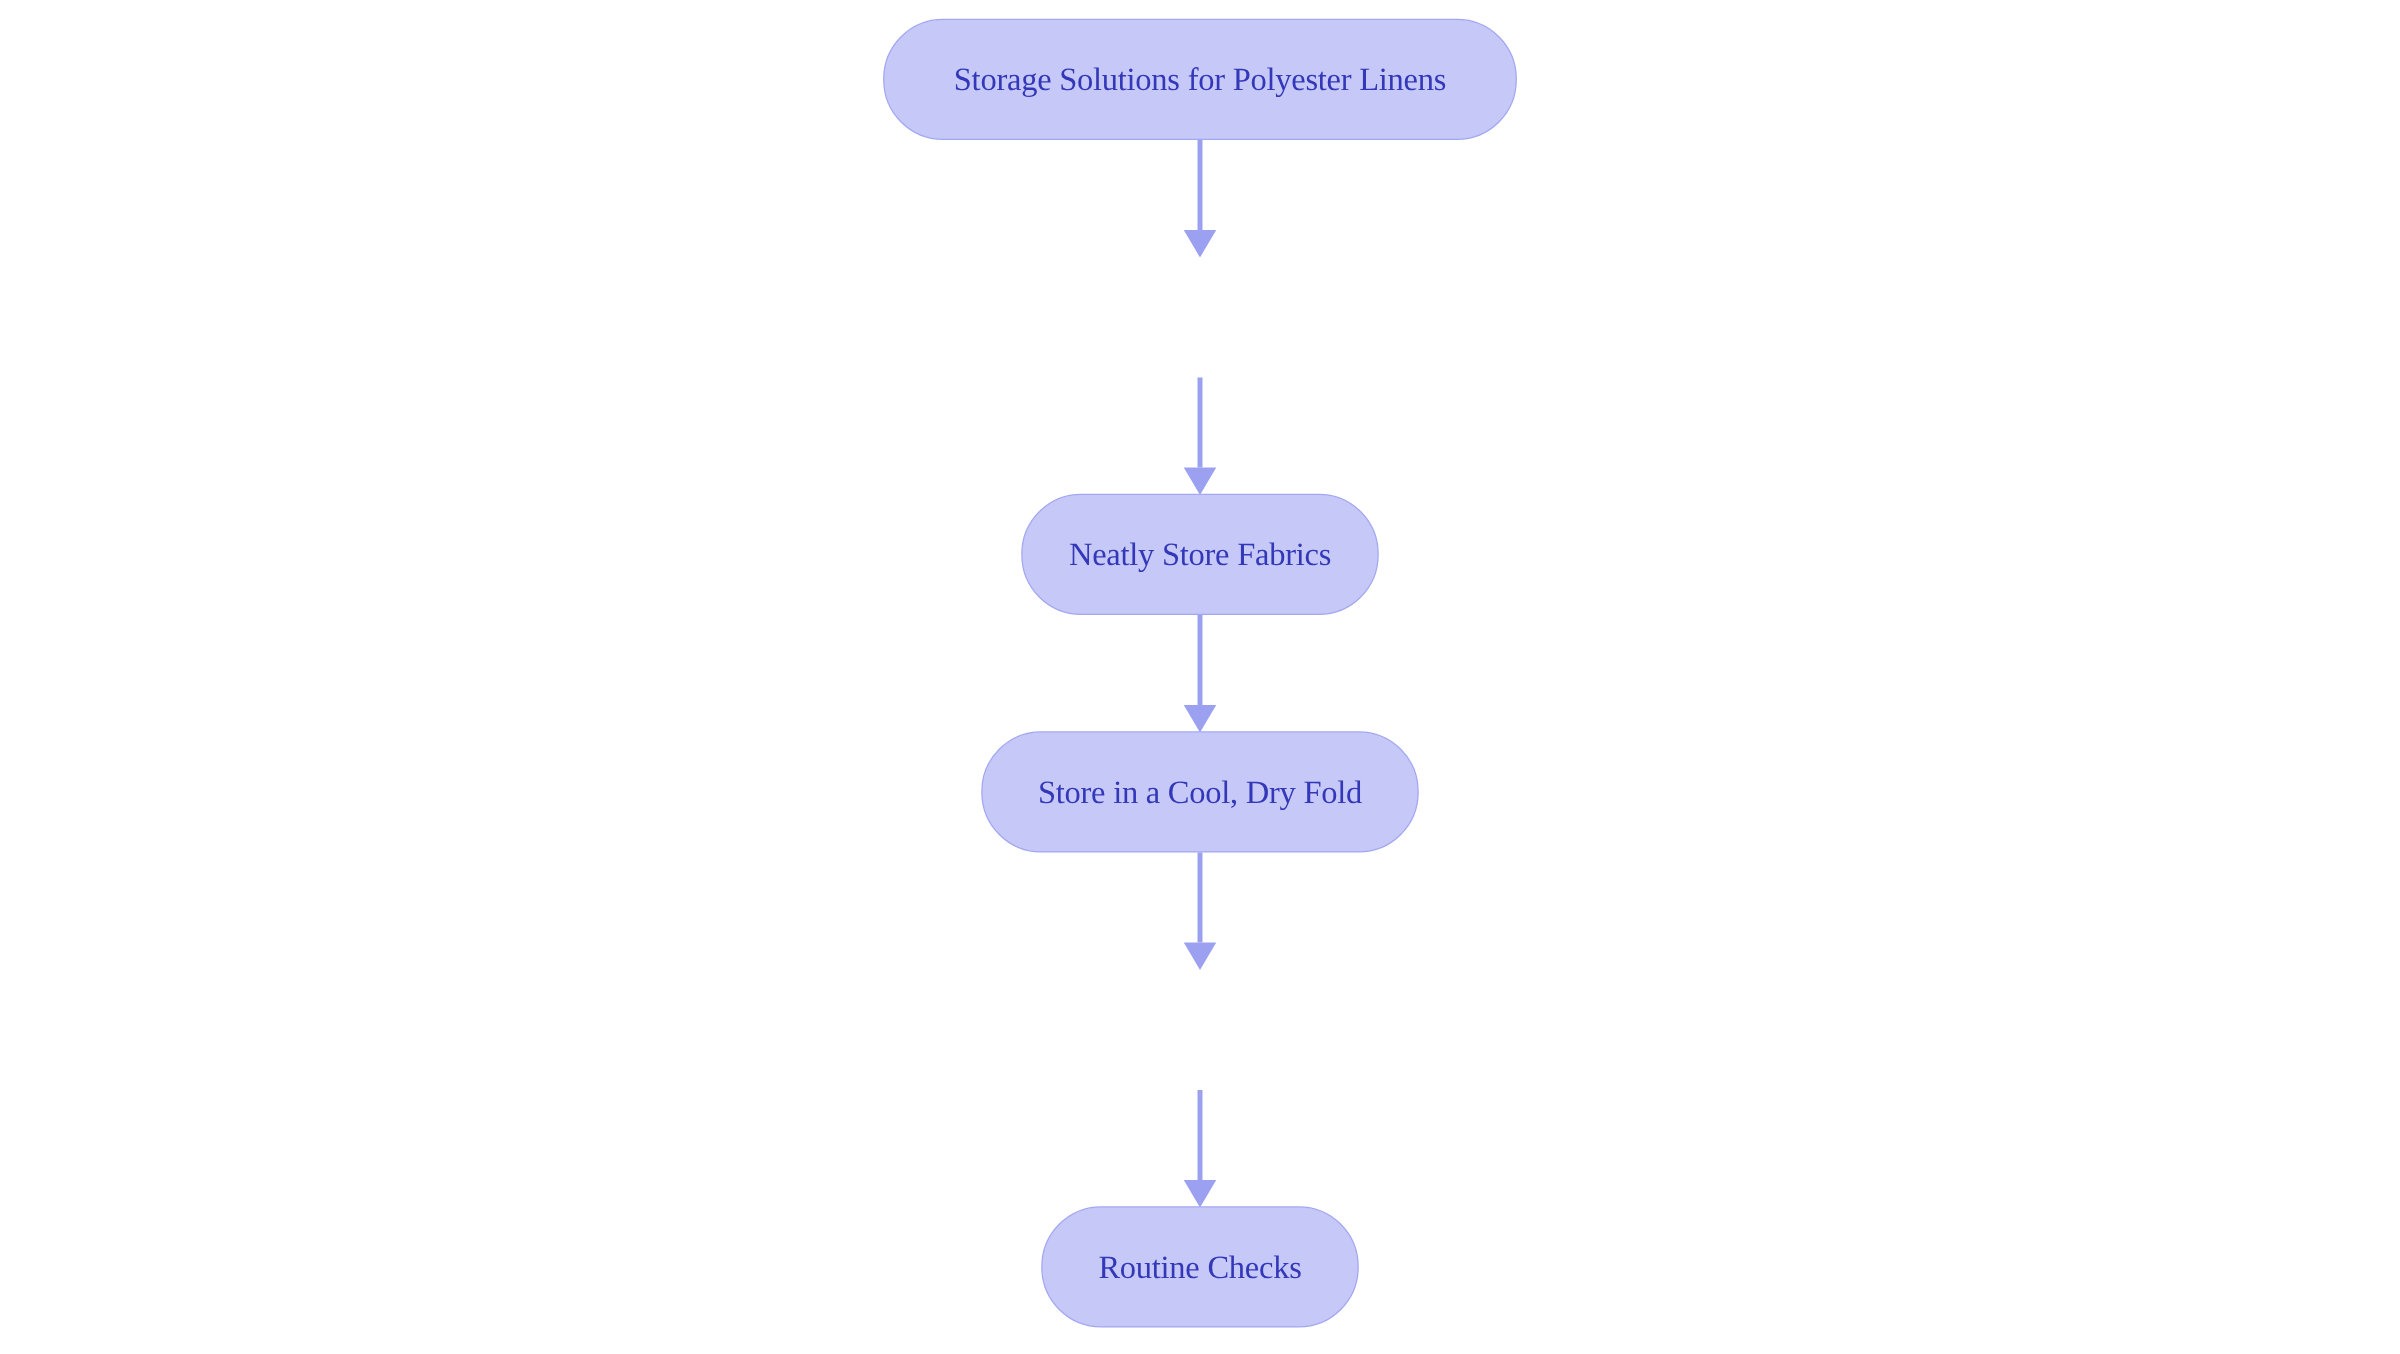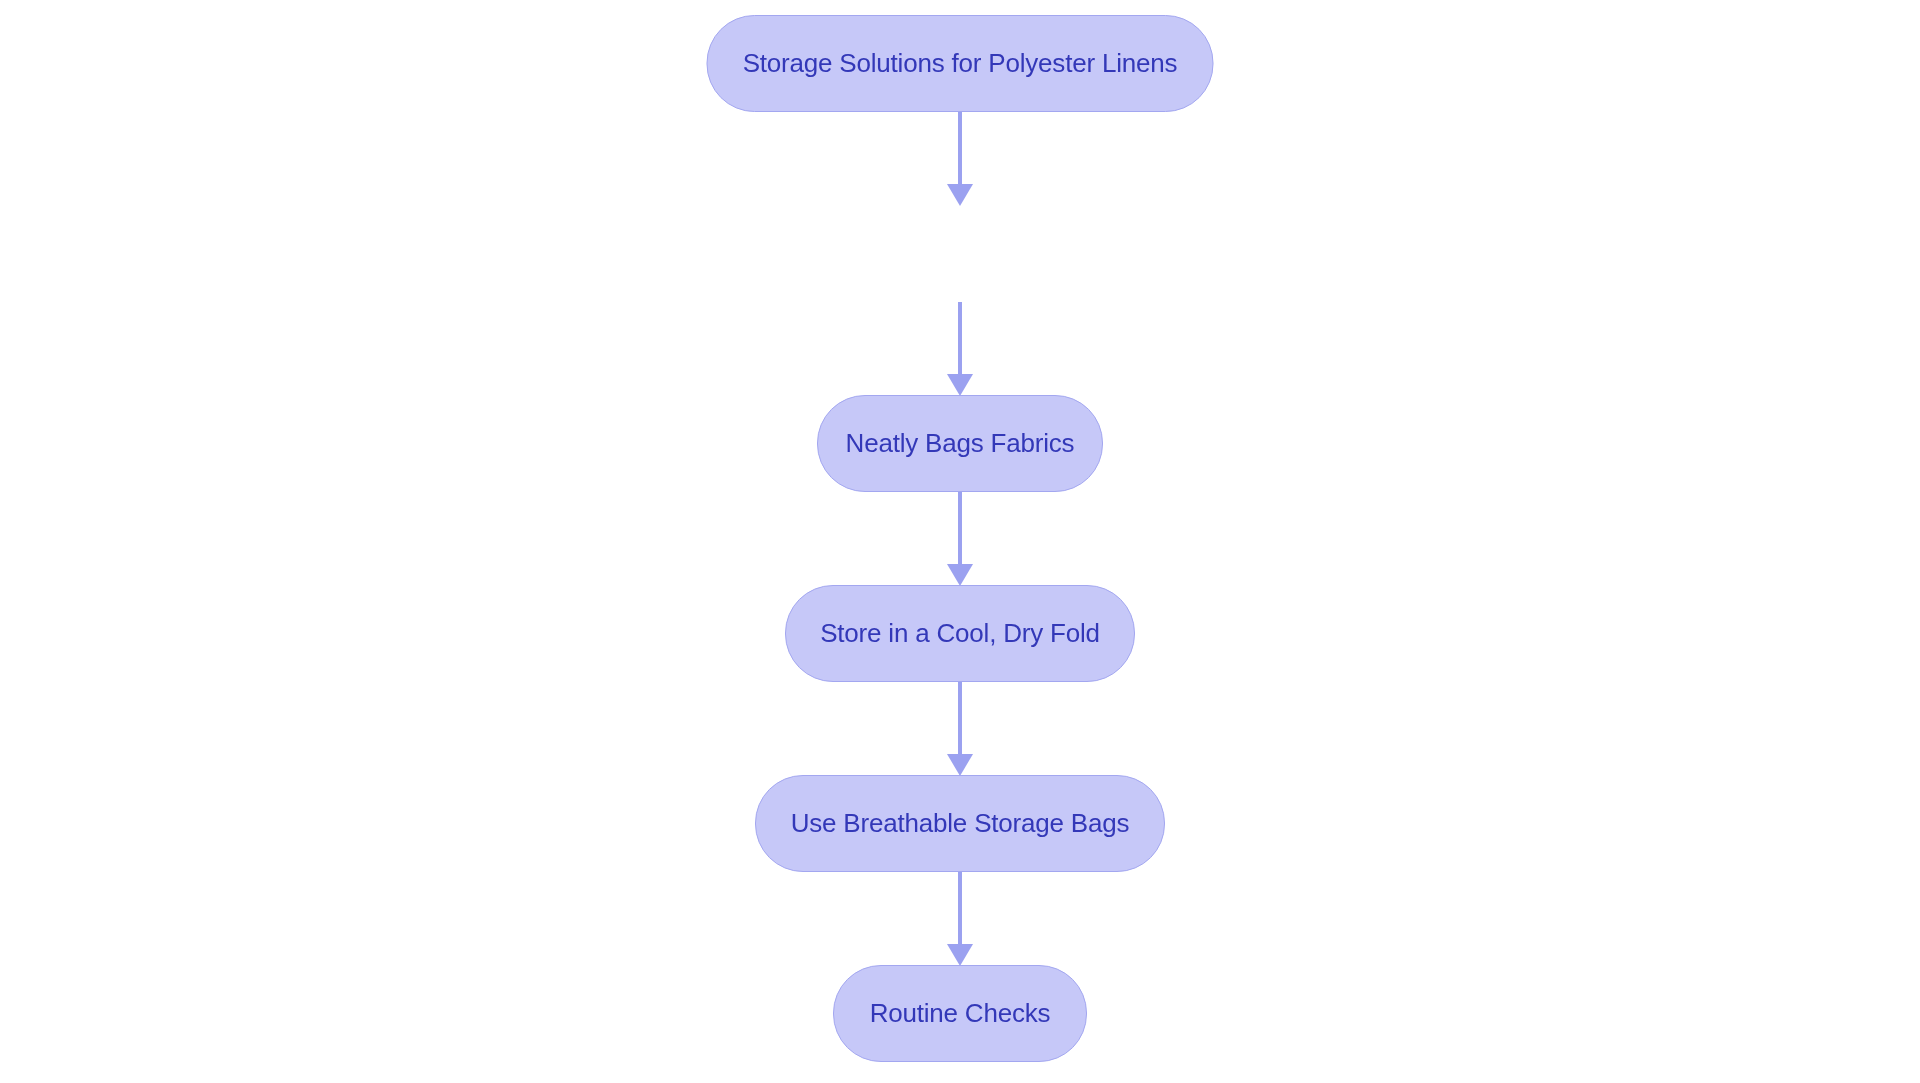--- a/index.html
+++ b/index.html
@@ -2,21 +2,21 @@
 <html style="--node-fill: #c6c8f8; --node-border: #a3a7f0; --node-text: #3338b8; --arrow: #9ba1f0; --background: #ffffff;"><head>
 <meta charset="utf-8">
 <style>
   :root {
     --node-fill: #c6c8f8;
     --node-border: #a3a7f0;
     --node-text: #3338b8;
     --arrow: #9ba1f0;
     --background: #ffffff;
   }
-  * { margin: 0; padding: 0; box-sizing: border-box; }
+  * { margin: 0; padding: 0; box-sizing: border-box; font-family: Liberation Serif, serif; }
   html, body {
     width: 1920px;
     height: 1083px;
     background: var(--background);
     font-family: "Liberation Sans", sans-serif;
     overflow: hidden;
   }
   .canvas {
     position: relative;
     width: 1920px;
@@ -86,40 +86,37 @@
     <div class="arrow-head"></div>
   </div>
 
 
   <div class="arrow arrow-1">
     <div class="arrow-line"></div>
     <div class="arrow-head"></div>
   </div>
 
   <div class="node node-2">
-    <span>Neatly Bags Fabrics</span>
+    <span>Neatly Store Fabrics</span>
   </div>
 
   <div class="arrow arrow-2">
     <div class="arrow-line"></div>
     <div class="arrow-head"></div>
   </div>
 
   <div class="node node-3">
     <span>Store in a Cool, Dry Fold</span>
   </div>
 
   <div class="arrow arrow-3">
     <div class="arrow-line"></div>
     <div class="arrow-head"></div>
   </div>
 
-  <div class="node node-4">
-    <span>Use Breathable Storage Bags</span>
-  </div>
 
   <div class="arrow arrow-4">
     <div class="arrow-line"></div>
     <div class="arrow-head"></div>
   </div>
 
   <div class="node node-5">
     <span>Routine Checks</span>
   </div>
 

